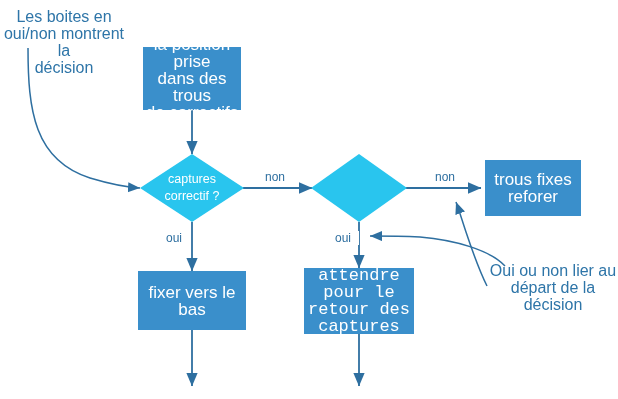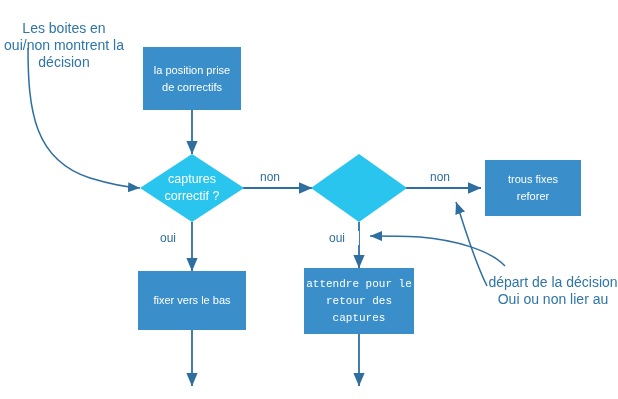--- a/index.html
+++ b/index.html
@@ -26,21 +26,21 @@
     pointer-events: none;
   }
   .node {
     position: absolute;
     box-sizing: border-box;
     display: flex;
     align-items: center;
     justify-content: center;
     text-align: center;
     color: #ffffff;
-    font-size: 11px;
+    font-size: 17px;
     line-height: 17px;
   }
   .box {
     background: #3A8FCB;
   }
   .diamond-wrap {
     position: absolute;
     display: flex;
     align-items: center;
     justify-content: center;
@@ -56,30 +56,30 @@
     color: #ffffff;
     font-size: 12.5px;
     line-height: 17px;
     text-align: center;
     z-index: 2;
     pointer-events: none;
   }
   .note {
     position: absolute;
     color: #2E75A8;
-    font-size: 14px;
+    font-size: 16px;
     line-height: 17px;
     text-align: center;
-    margin-top: 12px;
   }
   .edge-label {
     position: absolute;
     color: #2E6FA0;
     font-size: 12px;
     line-height: 14px;
+    text-align: center;
     background: #ffffff;
     padding: 0 2px;
   }
 </style>
 </head>
 <body>
 
 <div id="canvas">
 
   <svg id="wires" viewBox="0 0 618 399" width="618" height="399">
@@ -123,27 +123,28 @@
     <path d="M359,334 L359,386" fill="none" stroke="#2E6FA0" stroke-width="1.8" marker-end="url(#arrow)"></path>
   </svg>
 
   <div class="note" style="left:0px; top:8px; width:128px;">
     <div>Les boites en</div>
     <div>oui/non montrent la</div>
     <div>décision</div>
   </div>
 
   <div class="note" style="left:488px; top:262px; width:130px; text-align:center;">
+    <div>Oui ou non lier au</div>
     <div>départ de la décision</div>
-    <div>Oui ou non lier au</div>
   </div>
 
   <div class="node box" style="left:143px; top:47px; width:98px; height:63px;">
     <div>
       <div>la position prise</div>
+      <div>dans des trous</div>
       <div>de correctifs</div>
     </div>
   </div>
 
   <div class="diamond-wrap" style="left:140px; top:154px; width:104px; height:68px;">
     <svg class="diamond-shape" viewBox="0 0 104 68" preserveAspectRatio="none">
       <polygon points="52,0 104,34 52,68 0,34" fill="#29C5EE"></polygon>
     </svg>
     <div class="diamond-label">
       <div>captures</div>

